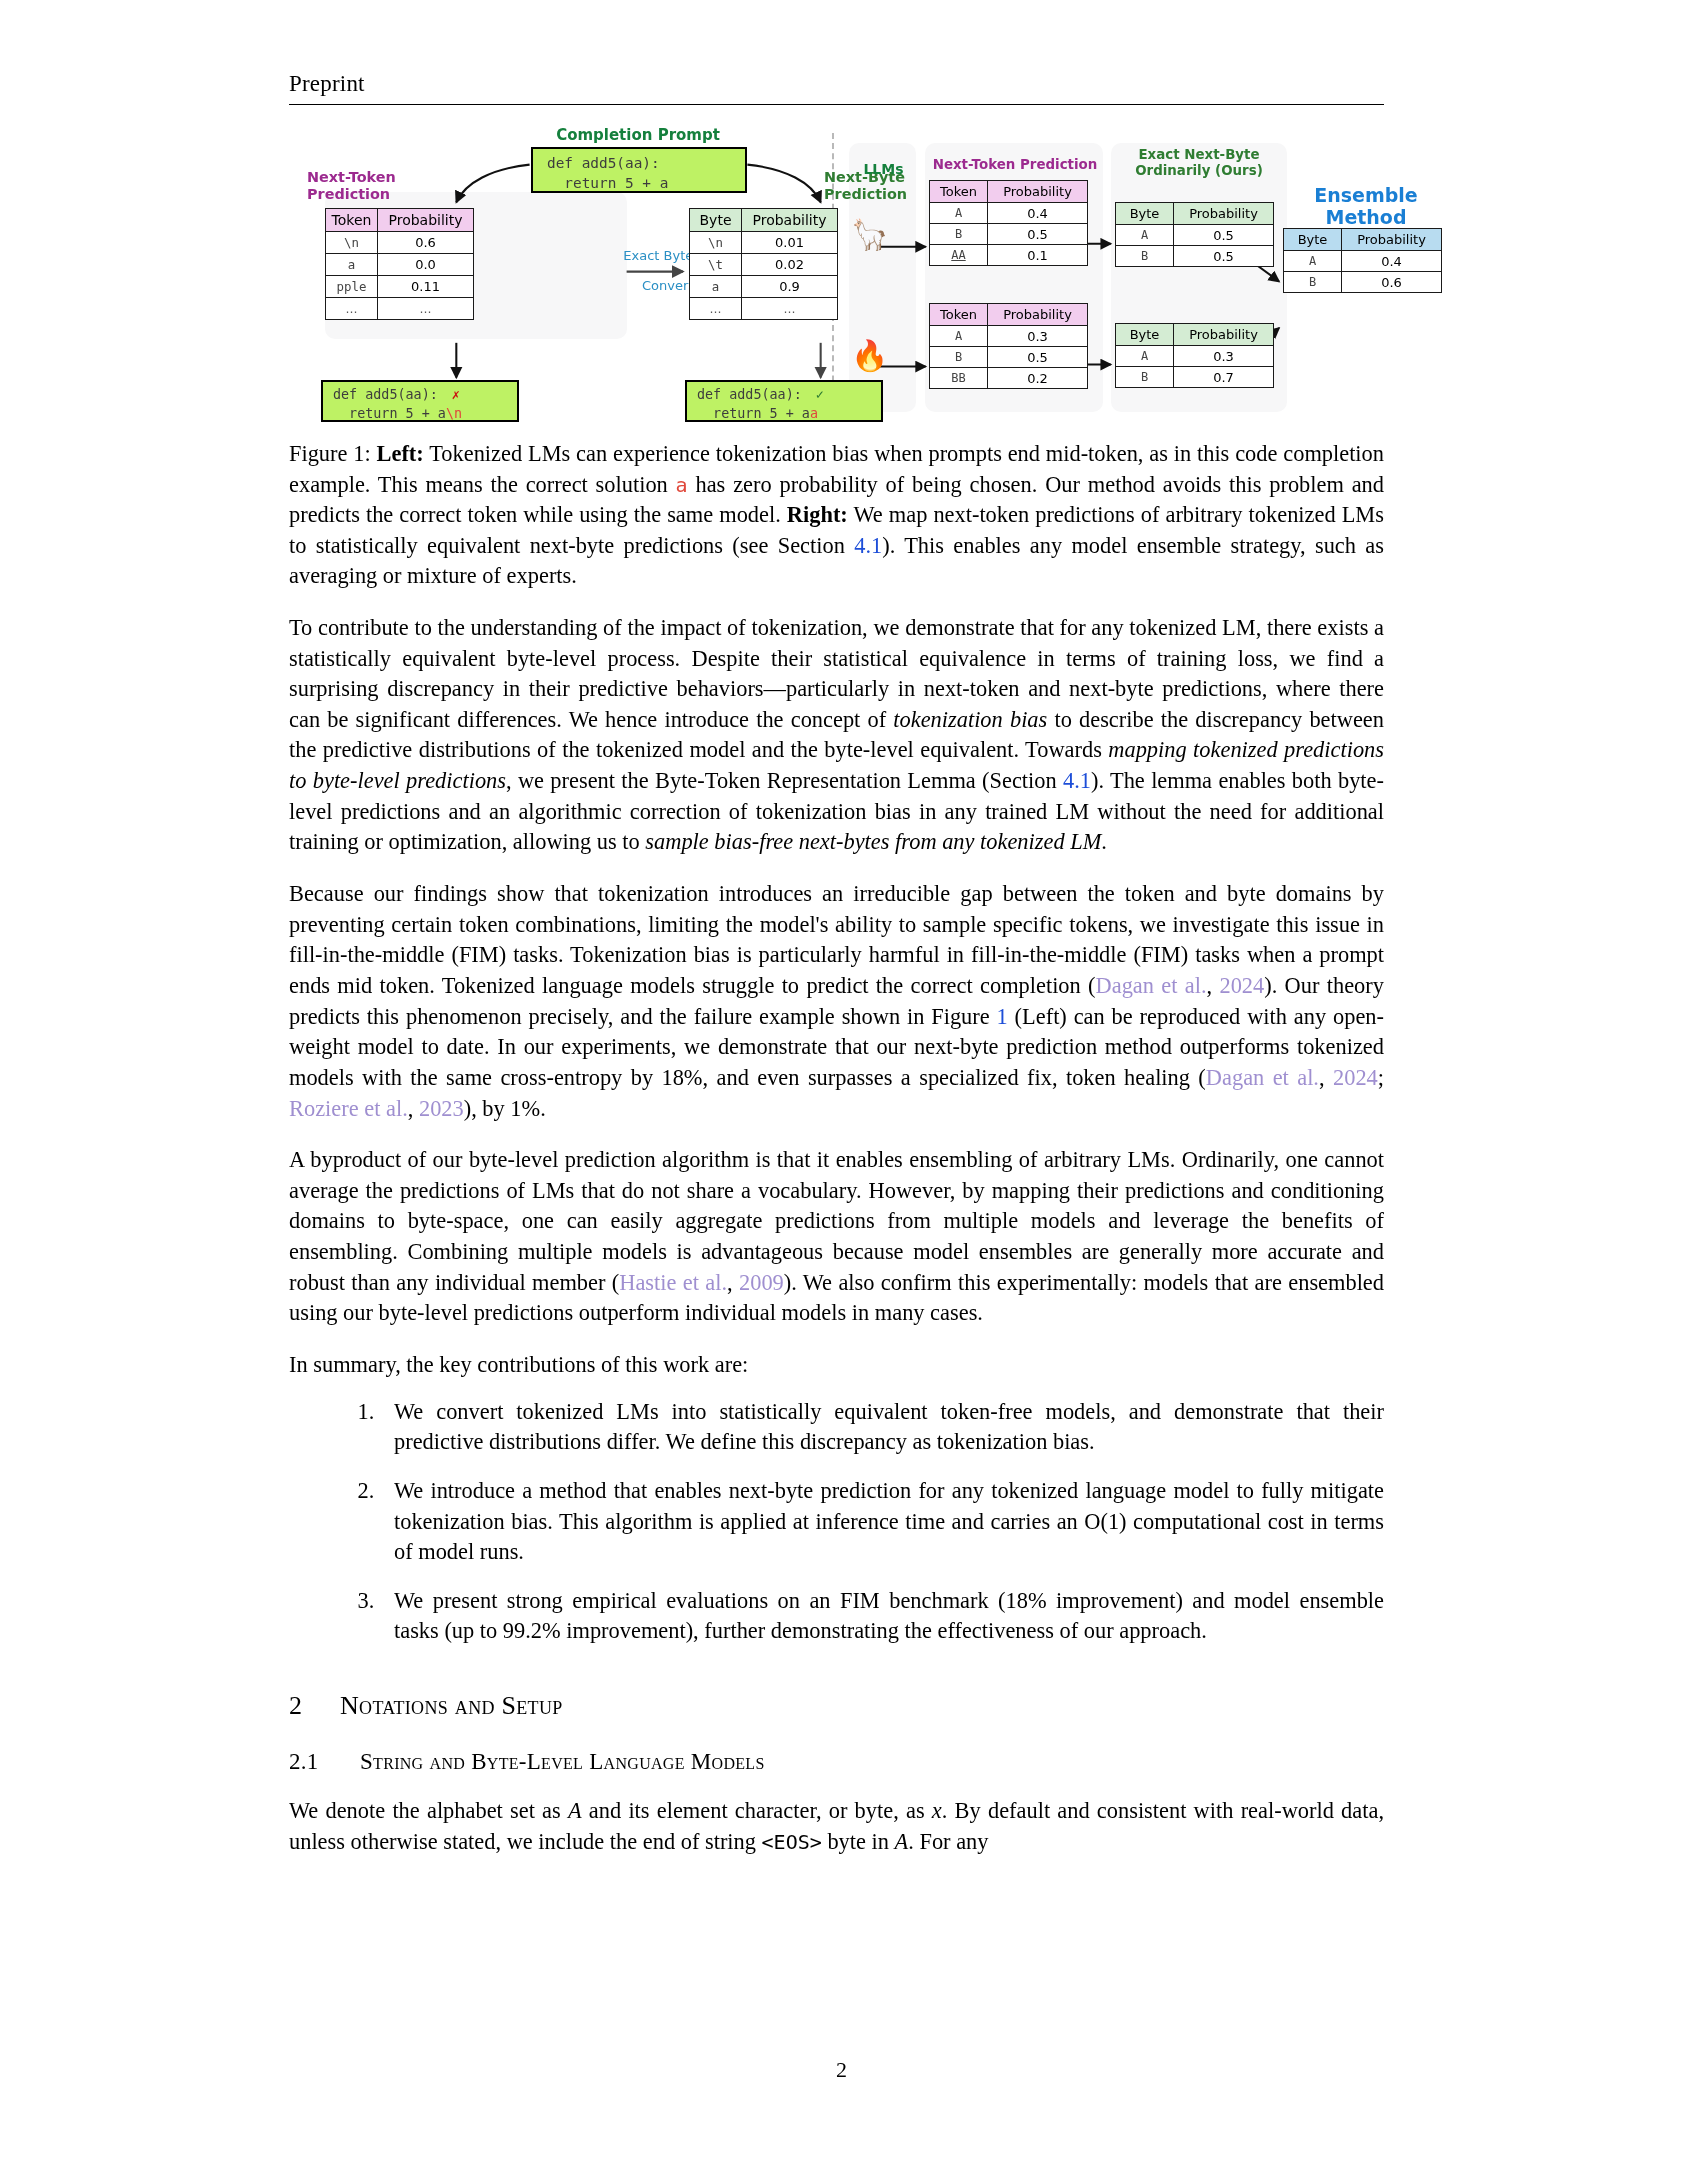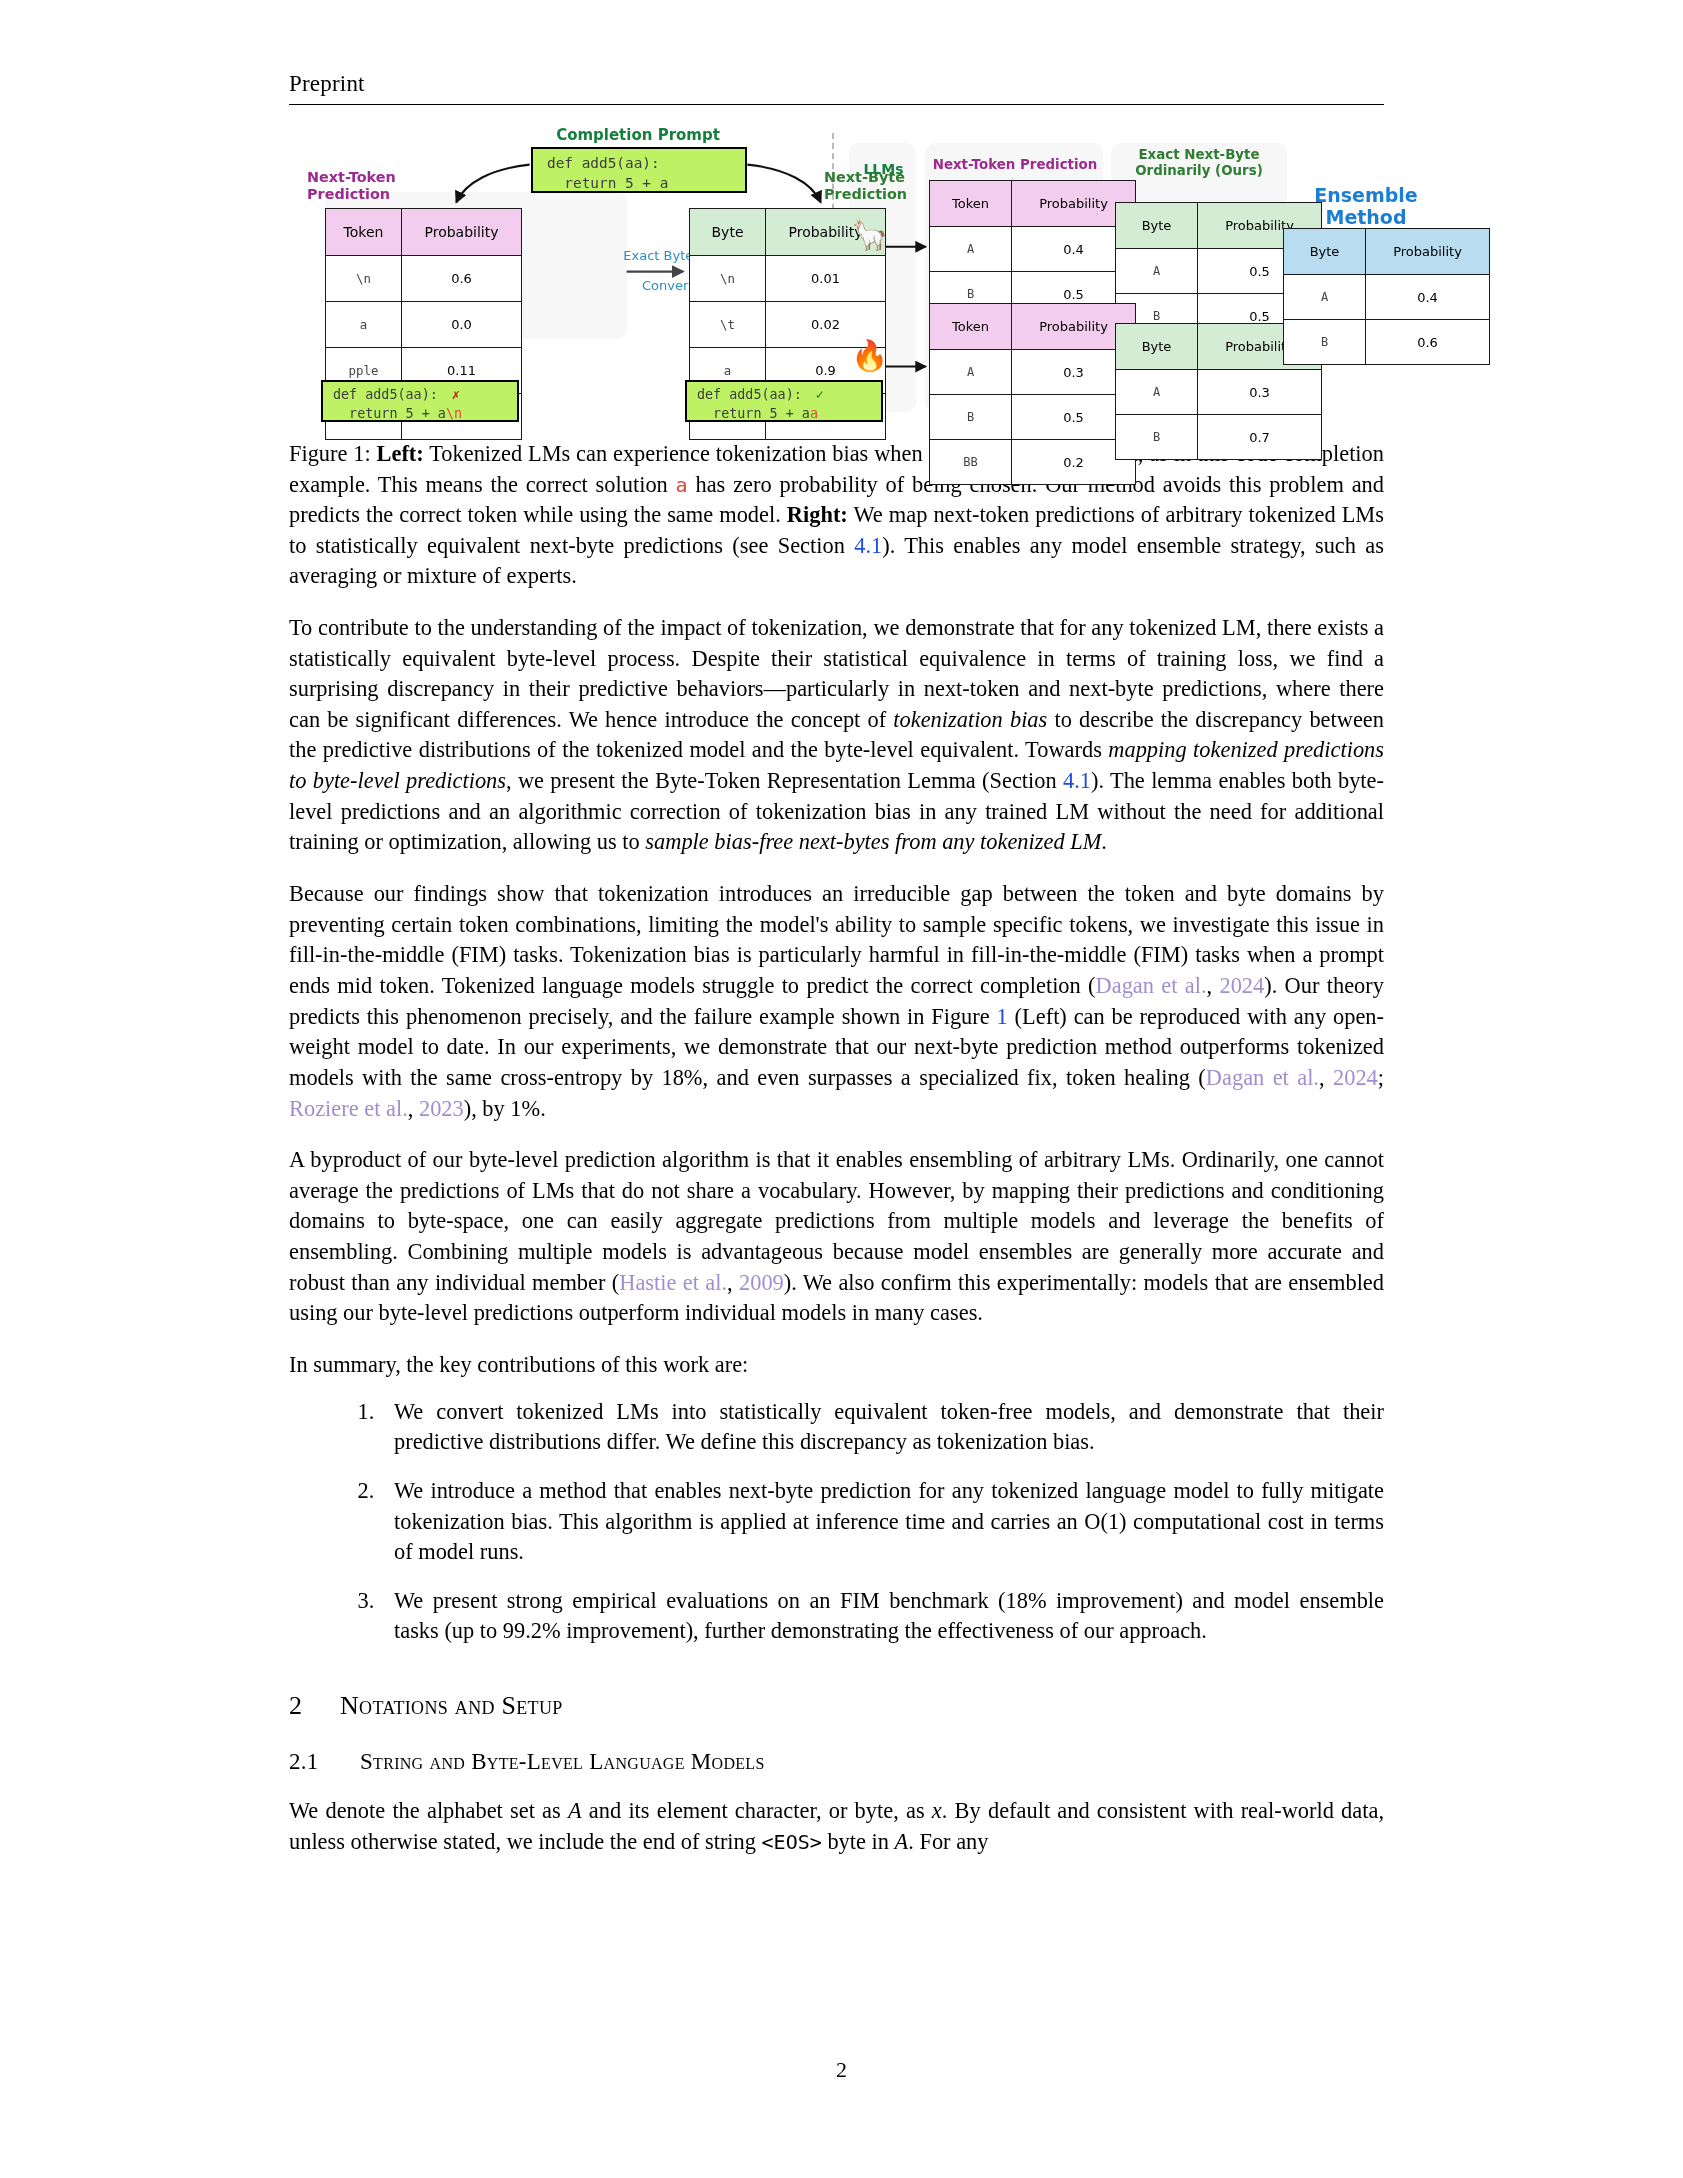--- a/index.html
+++ b/index.html
@@ -91,21 +91,21 @@
   table.ftab {
     position: absolute;
     border-collapse: collapse;
     background: #fff;
     font-family: "DejaVu Sans", sans-serif;
     table-layout: fixed;
   }
   table.ftab th, table.ftab td {
     border: 1.3px solid #1a1a1a;
     text-align: center;
-    padding: 12px;
+    padding: 0;
     font-weight: normal;
     margin-left: 32px;
   }
   table.ftab th { font-weight: normal; }
   .hdr-pink th { background: #f2cdee; }
   .hdr-green th { background: #d4ecd3; }
   .hdr-blue th { background: #b8dcf0; }
   .mono-cell { font-family: "DejaVu Sans Mono", monospace; color: #444; }
   .bold-num { font-weight: bold; }
 
@@ -299,21 +299,21 @@
           </tr>
           <tr>
             <td class="mono-cell" style="height:20px; font-size:12px;">A</td>
             <td style="height:20px; font-size:13px;">0.4</td>
           </tr>
           <tr>
             <td class="mono-cell" style="height:20px; font-size:12px;">B</td>
             <td style="height:20px; font-size:13px;">0.5</td>
           </tr>
           <tr>
-            <td class="mono-cell" style="height:20px; font-size:17px;text-decoration:underline;">AA</td>
+            <td class="mono-cell" style="height:20px; font-size:12px;text-decoration:underline;">AA</td>
             <td style="height:20px; font-size:13px;">0.1</td>
           </tr>
         </tbody>
           </table>
 
         <table class="ftab hdr-green" style="left:826px; top:77px; width:156px;">
           <tbody>
               <tr>
             <th style="width:57px; height:21px; font-size:13px;">Byte</th>
             <th style="width:99px; height:21px; font-size:13px;">Probability</th>

